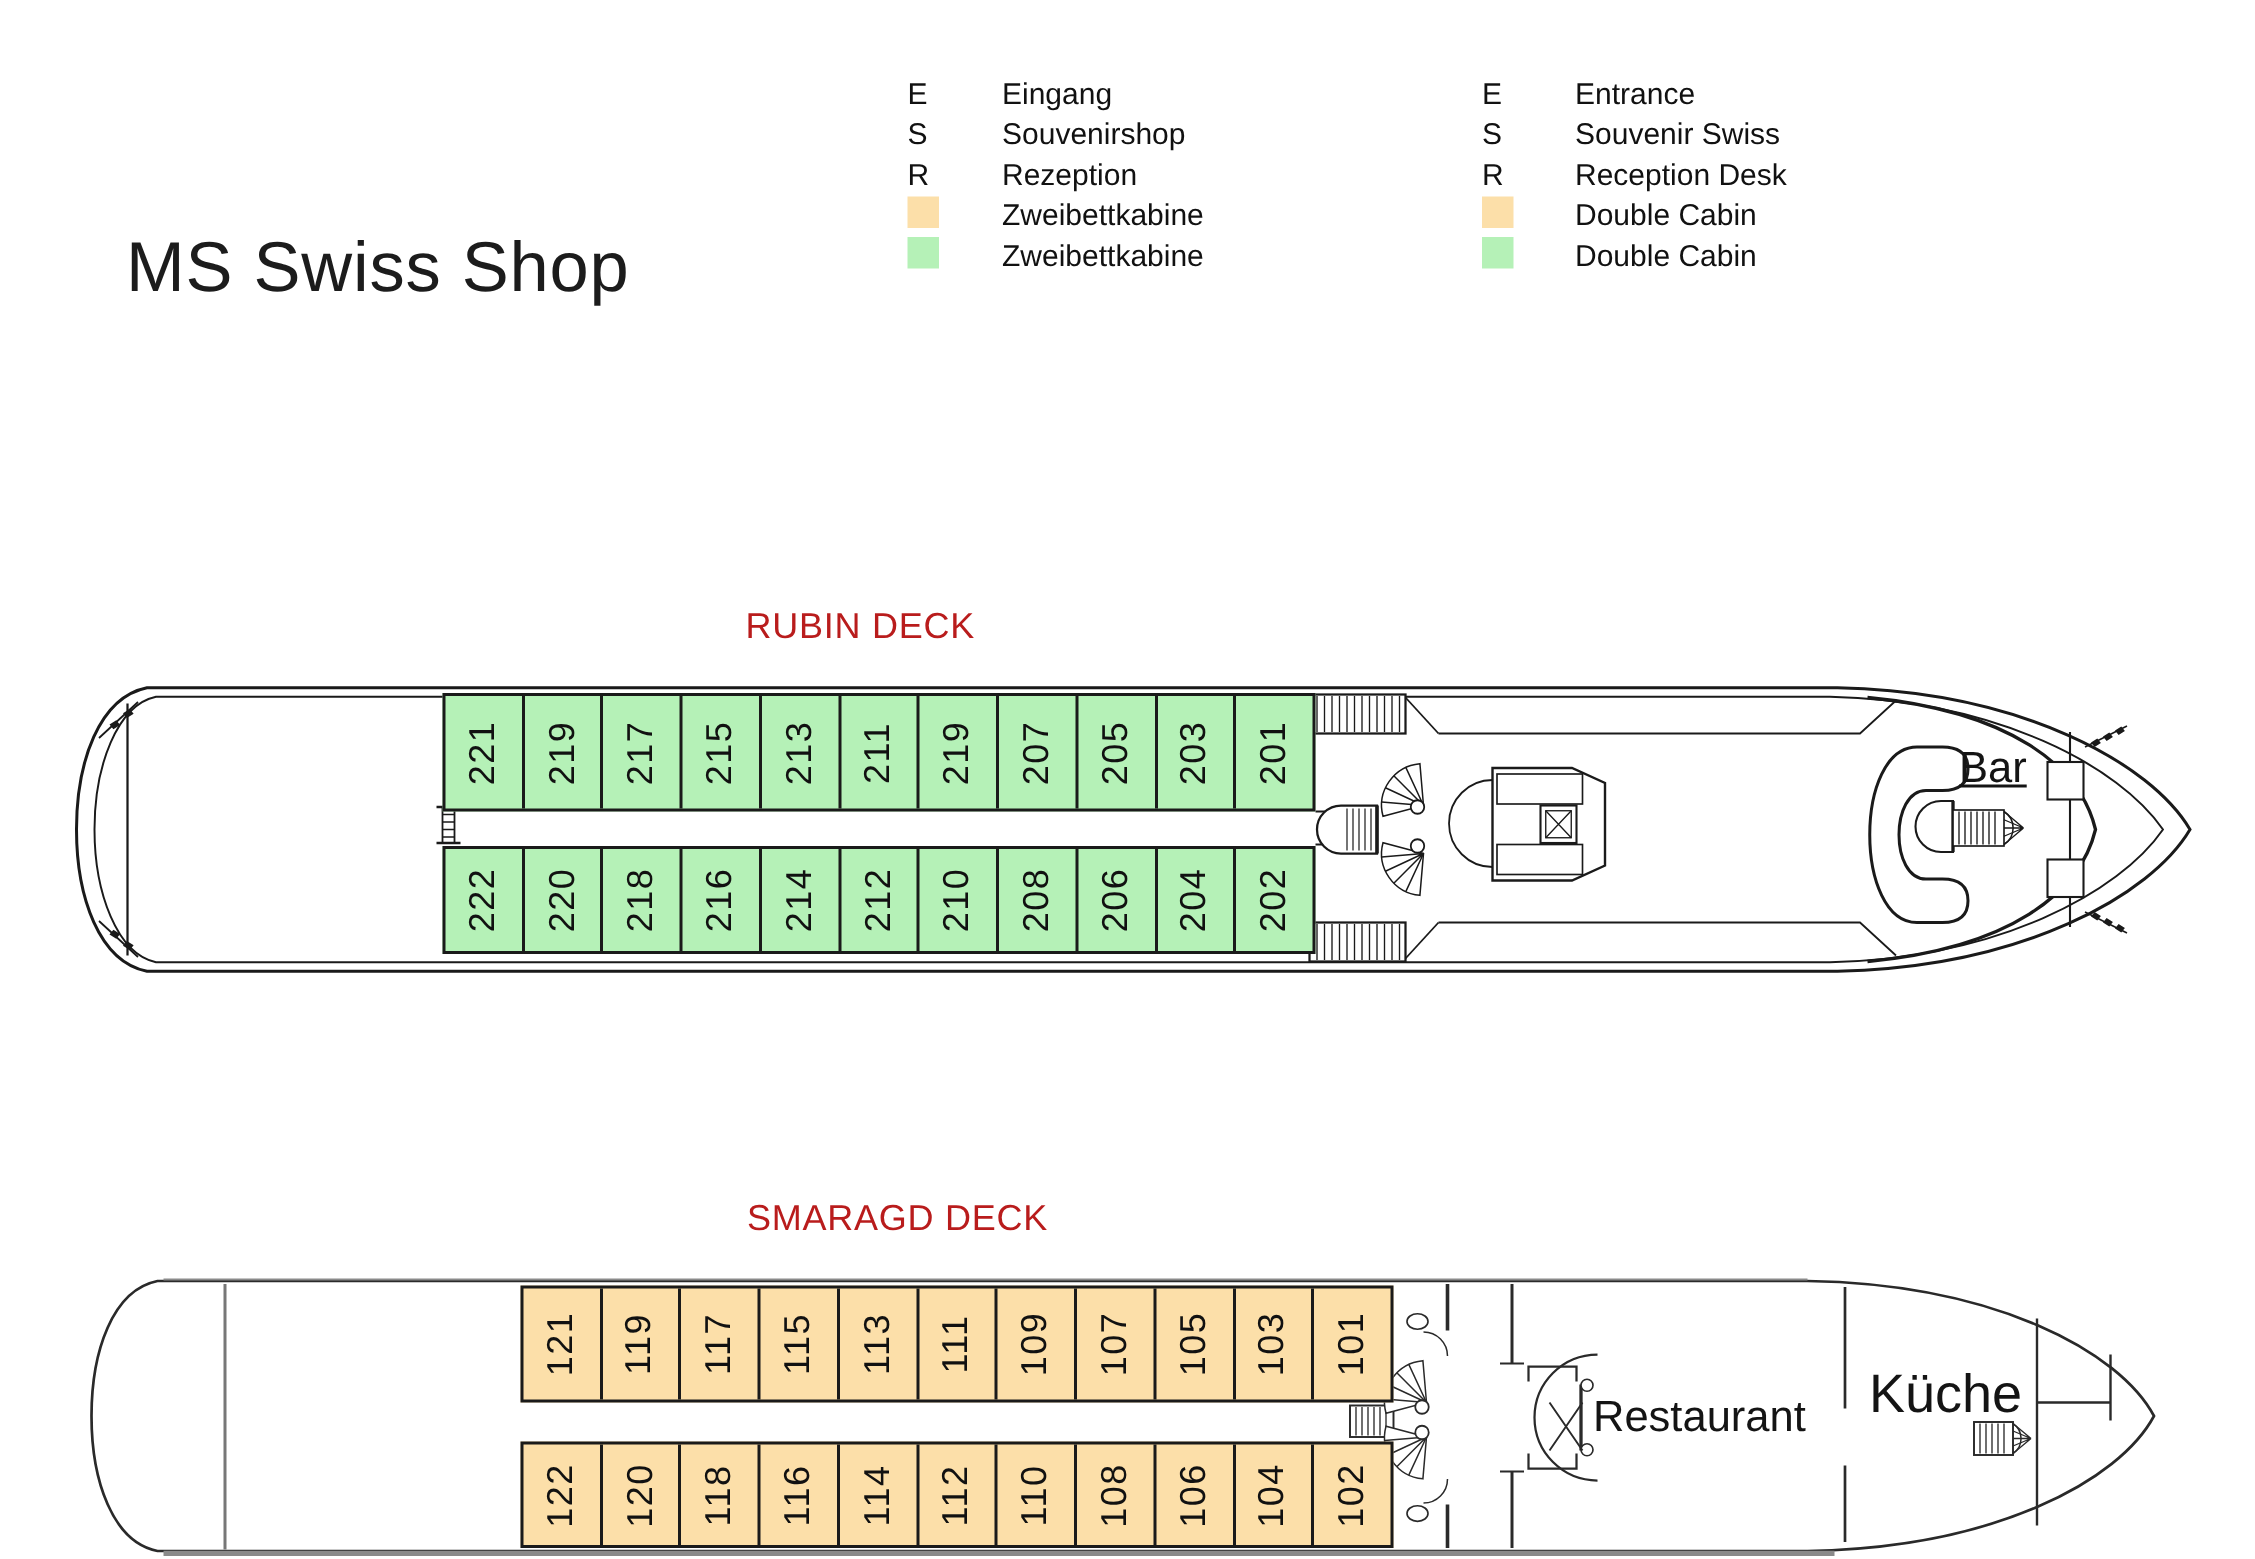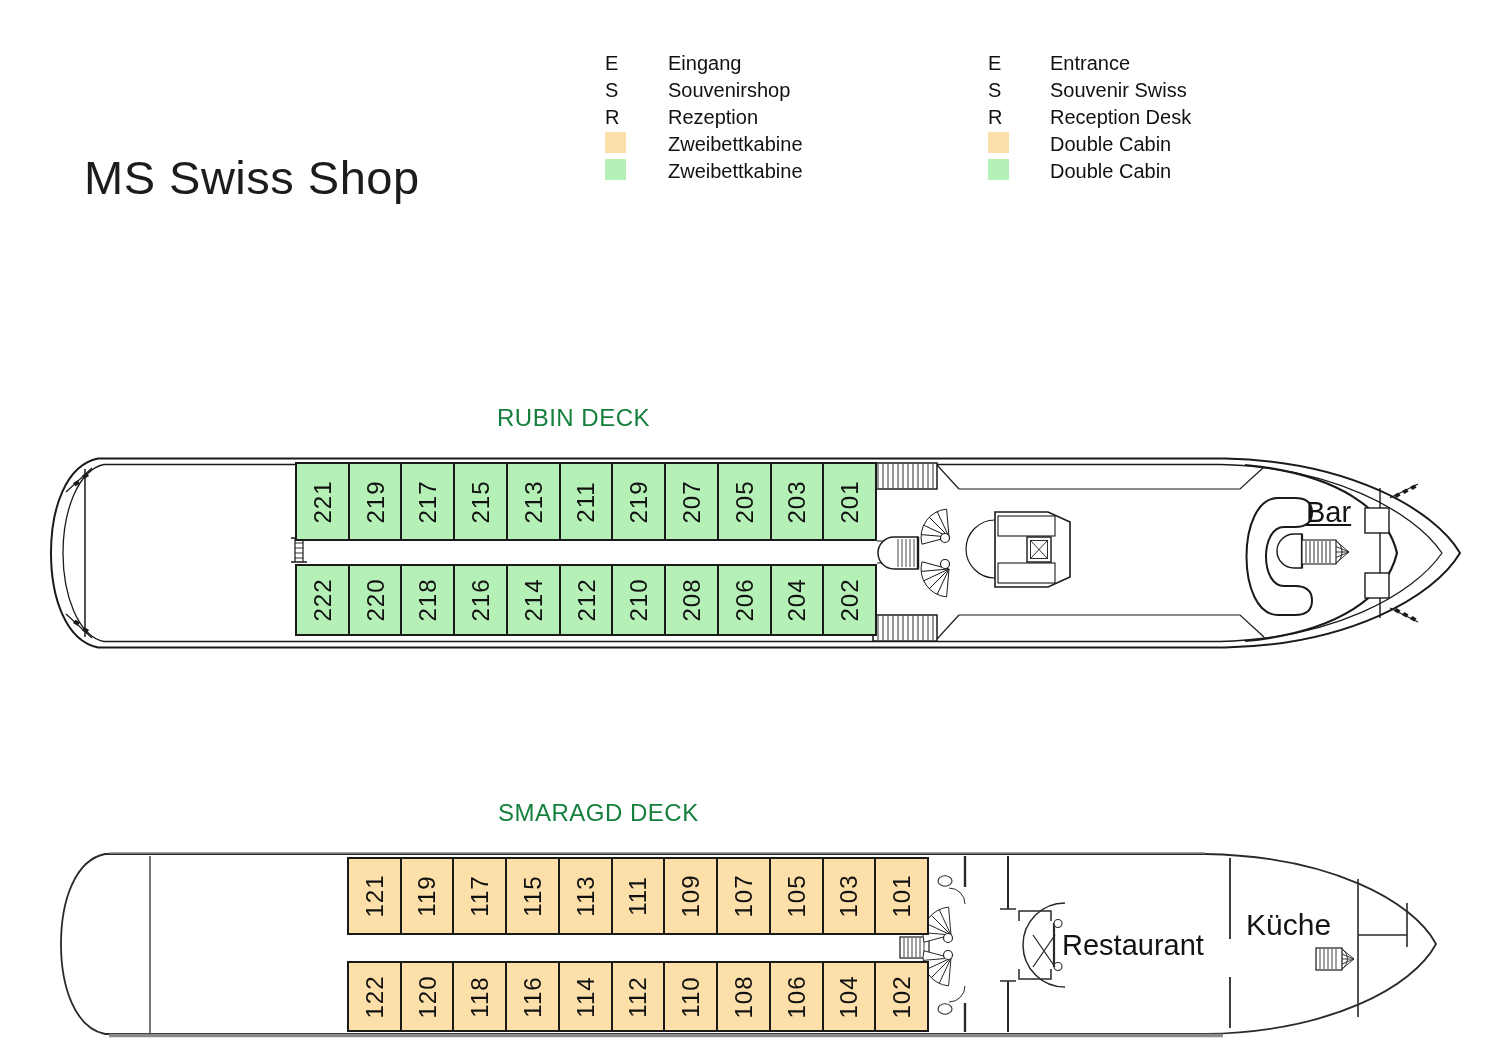--- a/index.html
+++ b/index.html
@@ -2,21 +2,21 @@
 <html style="--cabin-green: #b5f1b7; --cabin-orange: #fcdfa9;"><head>
 <meta charset="utf-8">
 <style>
   html,body { margin:0; padding:0; background:#fff; }
   .canvas {
     position:relative; width:1503px; height:1039px; background:#fff;
     font-family:"Liberation Sans", sans-serif; color:#111; overflow:hidden;
   }
   .abs { position:absolute; }
   .title { left:84px; top:150px; font-size:47px; letter-spacing:0.5px; color:#1c1c1c; }
-  .deck-label { font-size:24px; letter-spacing:0.5px; color:#15803d; }
+  .deck-label { font-size:24px; letter-spacing:0.5px; color:#b91c1c; }
 
   
   .legend-col { top:50px; }
   .legend-col.de { left:605px; }
   .legend-col.en { left:988px; }
   .legend-row { display:flex; align-items:center; height:27px; font-size:20px; }
   .legend-sym { width:63px; flex:0 0 63px; }
   .legend-col.en .legend-sym { width:62px; flex-basis:62px; }
   .swatch { width:21px; height:21px; display:inline-block; }
   .swatch.orange { background:var(--cabin-orange,#fcdfa9); }
@@ -36,21 +36,21 @@
   }
   .cabin:first-child { border-left:none; }
   .cabin span {
     transform:rotate(-90deg); font-size:24px; letter-spacing:1px;
     color:#111; white-space:nowrap;
   }
   .room-label { z-index:3; color:#141414; }
   .panorama { left:1078px; top:510px; font-size:29px; line-height:39px; }
   .bar-label { left:1306px; top:496px; font-size:29px;text-decoration:underline; }
   .restaurant-label { left:1062px; top:929px; font-size:29px; }
-  .kitchen-label { left:1246px; top:908px; font-size:30px; }
+  .kitchen-label { left:1246px; top:908px; font-size:36px; }
   .rubin-title { left:497px; top:404px; }
   .smaragd-title { left:498px; top:799px; }
 </style>
 </head>
 <body>
 
 <div class="canvas">
 
   <div class="abs title">MS Swiss Shop</div>
 

